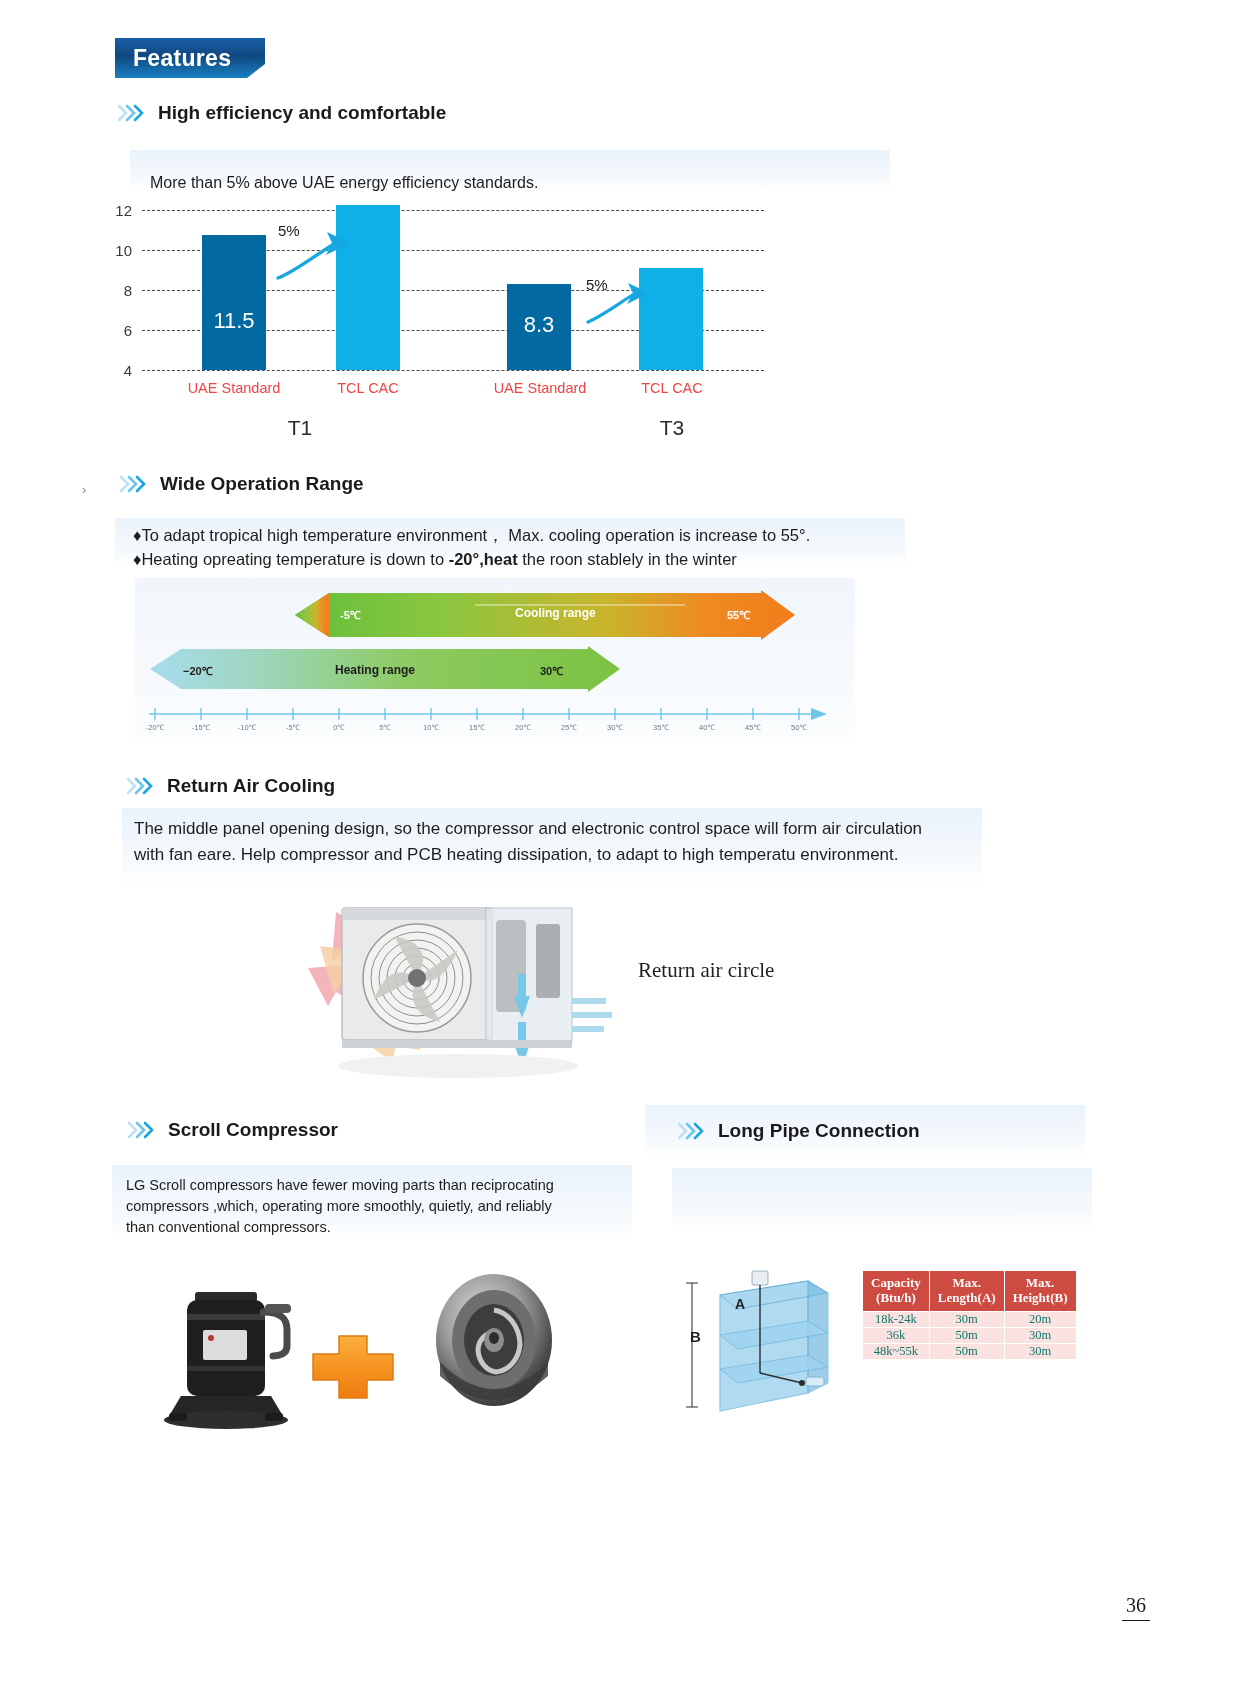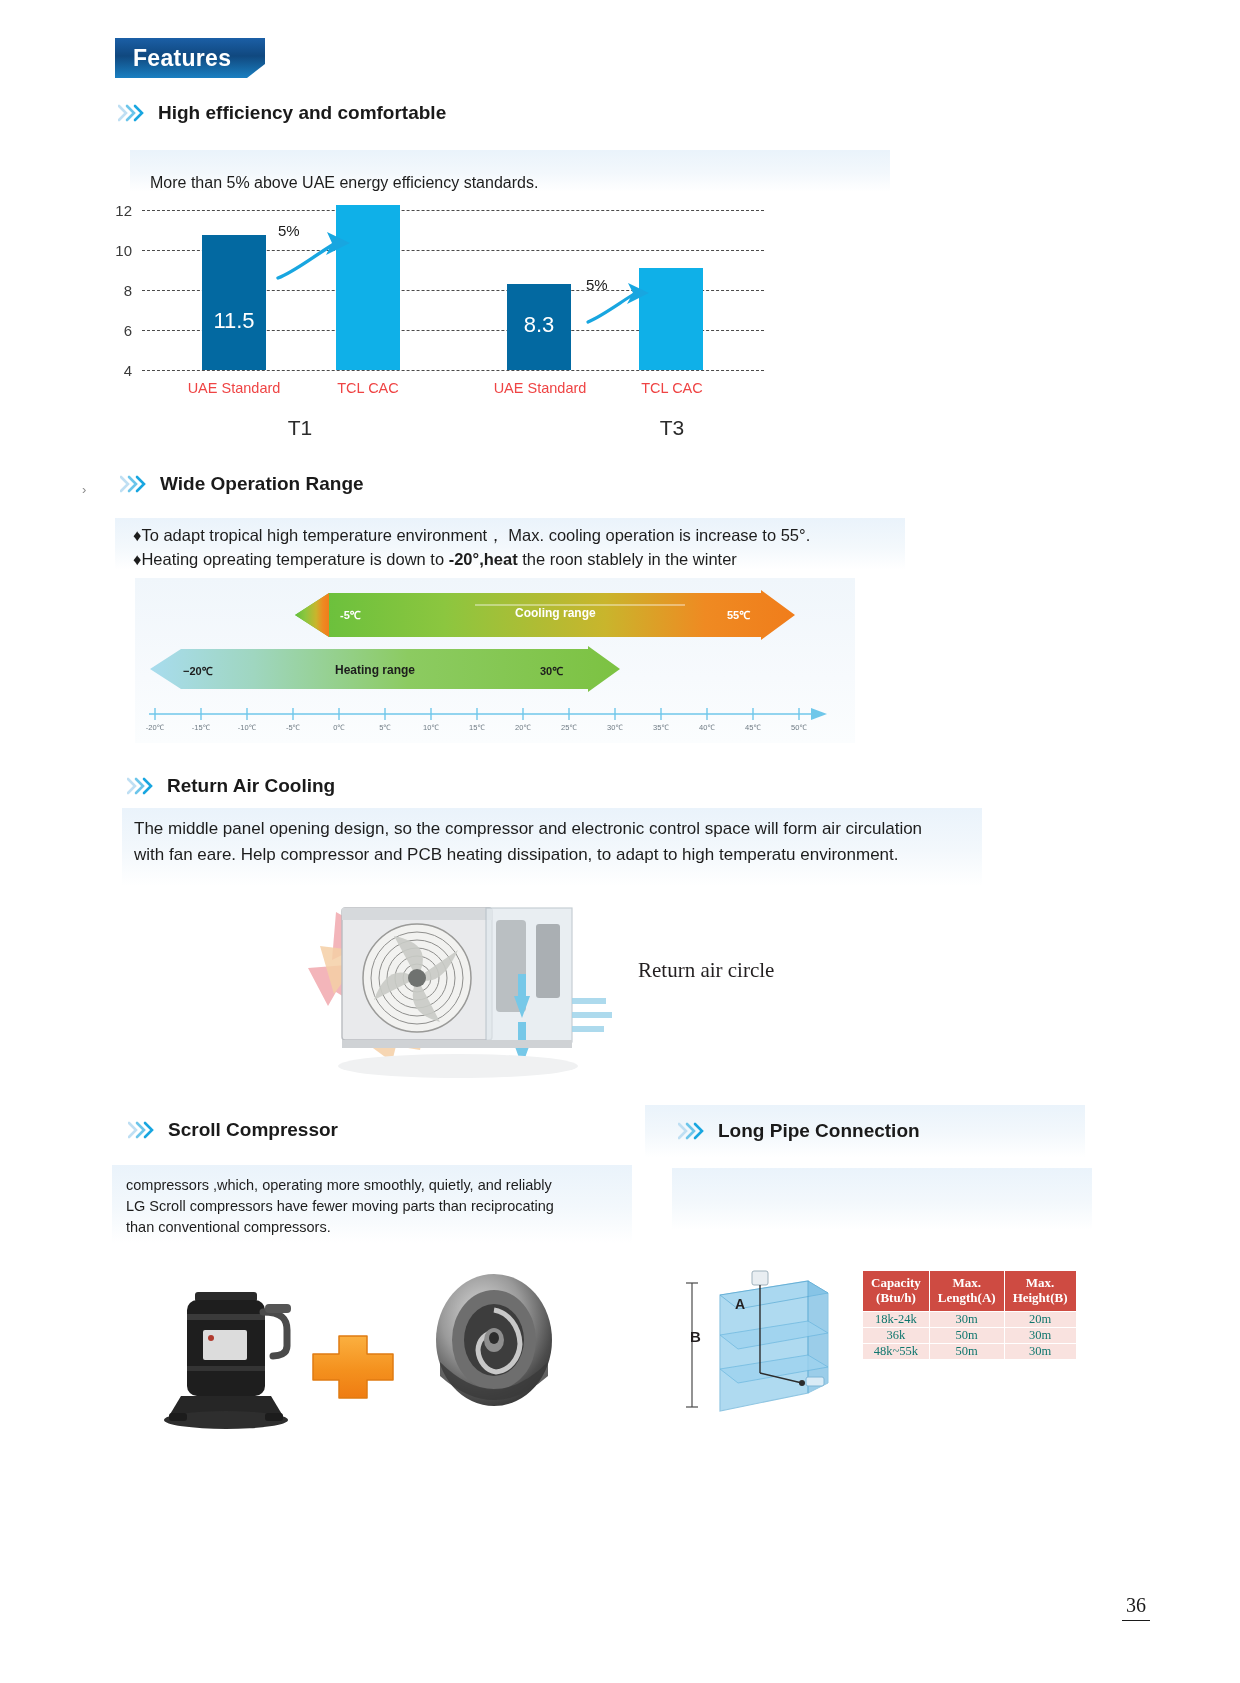--- a/index.html
+++ b/index.html
@@ -355,22 +355,22 @@
     <svg width="26" height="18" viewBox="0 0 26 18">
       <path d="M1 2 L8 9 L1 16" fill="none" stroke="#bfdff3" stroke-width="2.6" stroke-linecap="round"></path>
       <path d="M9 2 L16 9 L9 16" fill="none" stroke="#6cc5ea" stroke-width="2.6" stroke-linecap="round"></path>
       <path d="M17 2 L24 9 L17 16" fill="none" stroke="#18a6e0" stroke-width="2.6" stroke-linecap="round"></path>
     </svg>
   </span>
   <span>Scroll Compressor</span>
 </div>
 
 <div class="infobox" style="left:112px; top:1165px; width:520px; height:78px; padding:10px 0 0 14px; font-size:14.5px; line-height:1.45;">
+  <p>LG Scroll compressors have fewer moving parts than reciprocating</p>
   <p>compressors ,which, operating more smoothly, quietly, and reliably</p>
-  <p>LG Scroll compressors have fewer moving parts than reciprocating</p>
   <p>than conventional compressors.</p>
 </div>
 
 <div style="position:absolute; left:145px; top:1270px; width:180px; height:170px;">
   <svg width="180" height="170" viewBox="0 0 180 170">
     <rect x="50" y="22" width="62" height="10" rx="3" fill="#2a2a2a"></rect>
     <rect x="42" y="30" width="78" height="96" rx="10" fill="#1e1e1e"></rect>
     <rect x="42" y="44" width="78" height="6" fill="#3a3a3a"></rect>
     <rect x="42" y="96" width="78" height="5" fill="#343434"></rect>
     <rect x="58" y="60" width="44" height="30" rx="2" fill="#dcdcdc"></rect>

